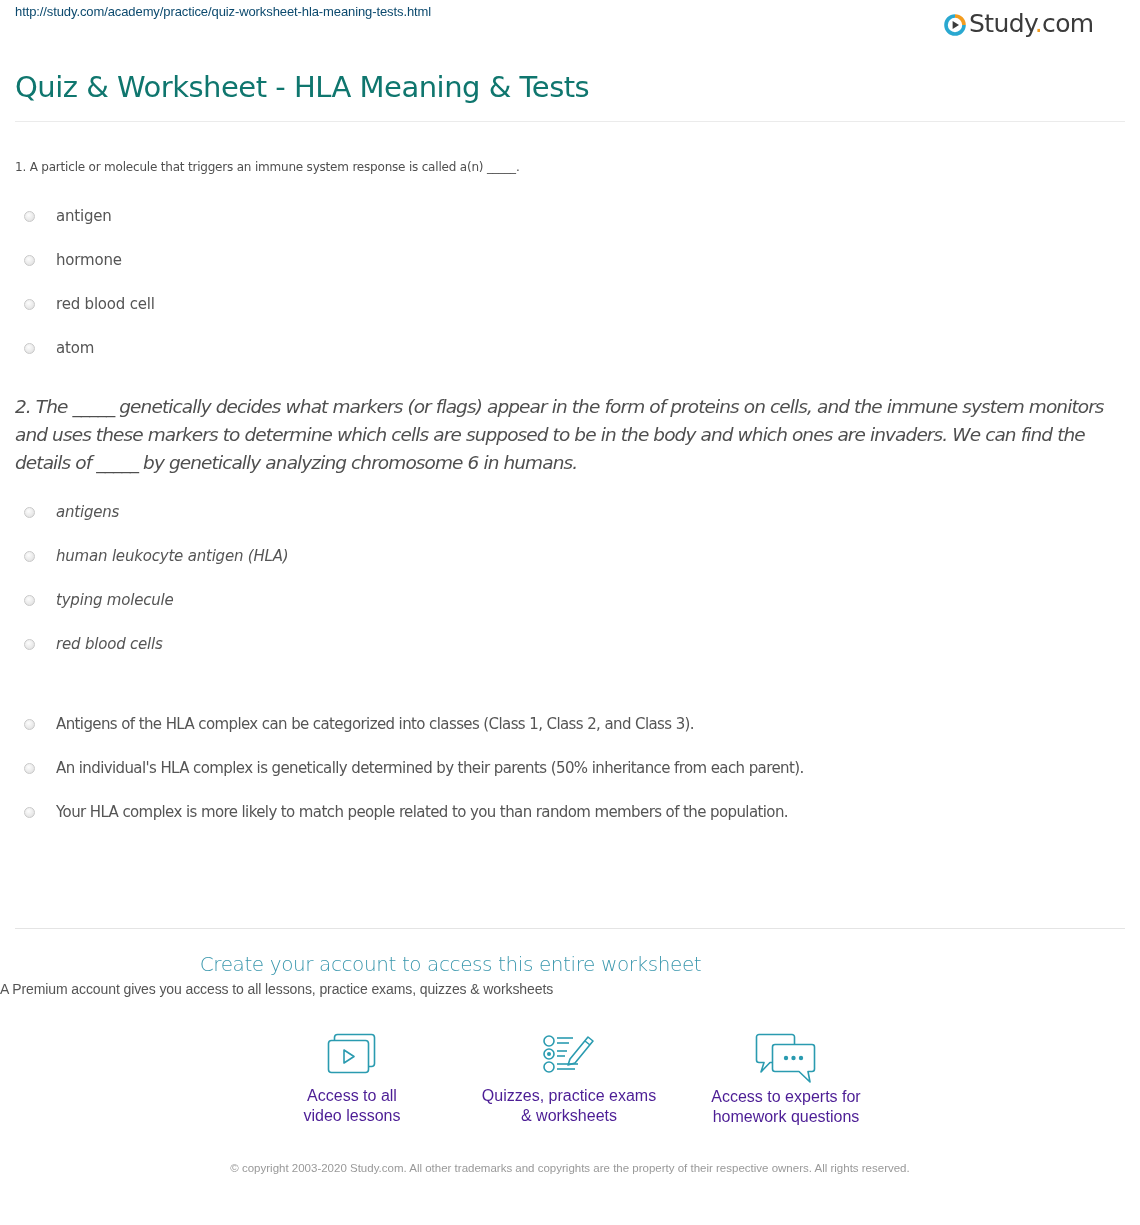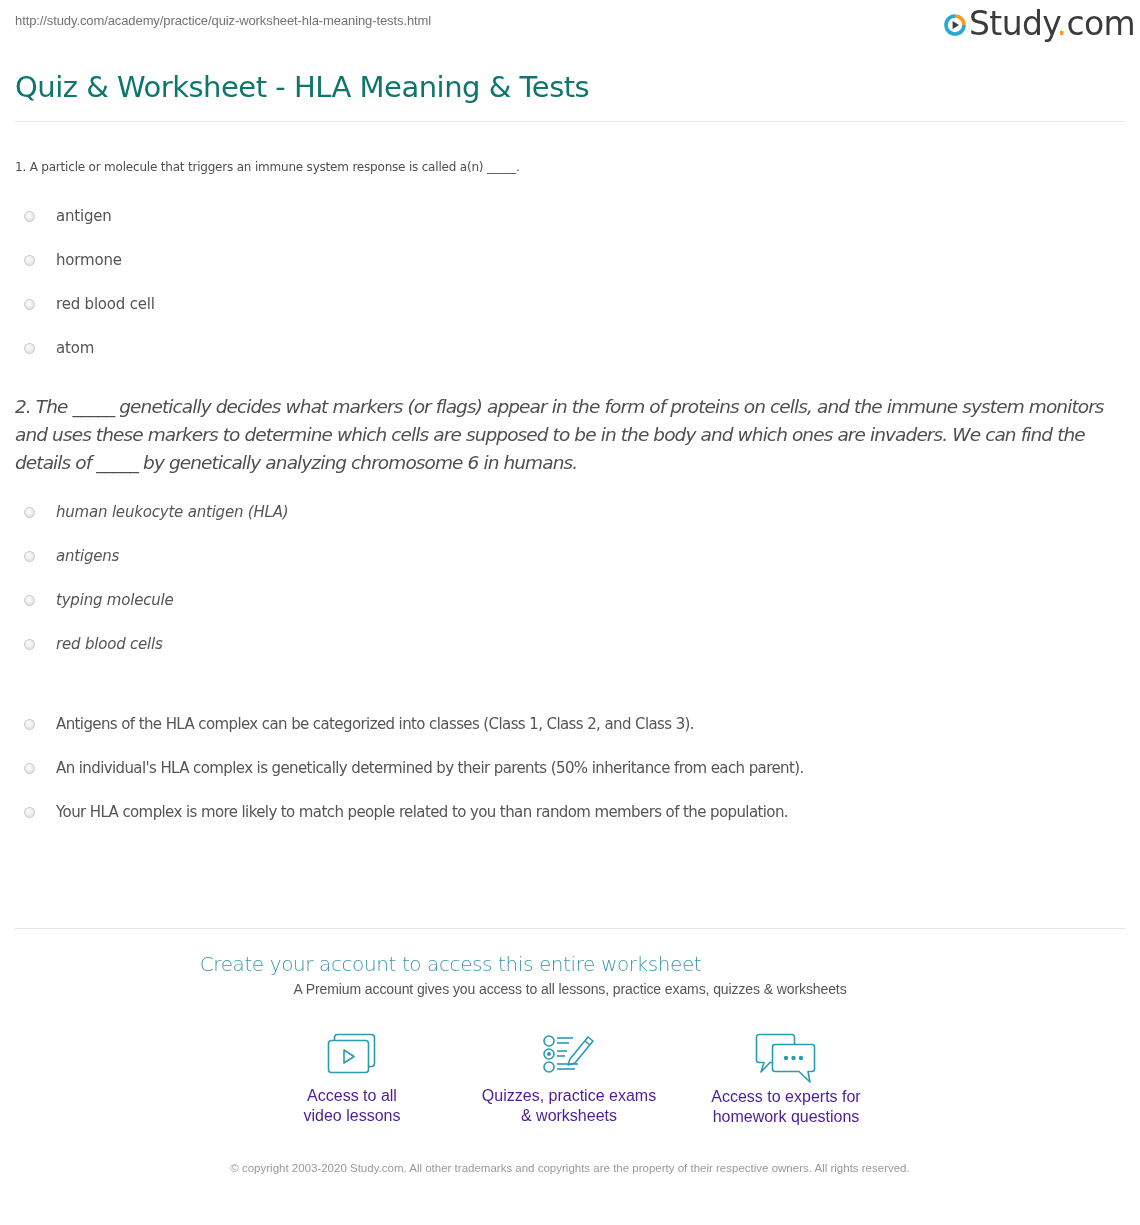--- a/index.html
+++ b/index.html
@@ -1,39 +1,39 @@
 <!DOCTYPE html>
 <html><head>
 <meta charset="utf-8">
 <style>
   * { box-sizing: border-box; margin: 0; padding: 0; }
   html, body { width: 1140px; height: 1225px; background: #ffffff; }
   body { font-family: "Liberation Sans", "DejaVu Sans", sans-serif; color: #555; position: relative; overflow: hidden; }
 
-  .url { position: absolute; left: 15px; top: 13px; font-size: 13px; color: #737373; letter-spacing: -0.1px; }
+  .url { position: absolute; left: 15px; top: 4px; font-size: 13px; color: #0c4a6e; letter-spacing: -0.1px; }
   .logo { position: absolute; left: 944px; top: 9px; height: 30px; display: flex; align-items: center; }
   .logo-mark { width: 22px; height: 22px; position: relative; margin-right: 3px; margin-top: 1px; }
-  .logo-text { font-family: "DejaVu Sans", sans-serif; font-size: 33px; color: #3b3b3b; letter-spacing: -0.6px; line-height: 30px; text-align: center; }
+  .logo-text { font-family: "DejaVu Sans", sans-serif; font-size: 25px; color: #3b3b3b; letter-spacing: -0.6px; line-height: 30px; text-align: center; }
   .logo-dot { color: #f39c1f; }
 
   .page-title { position: absolute; left: 15px; top: 70px; font-family: "DejaVu Sans", sans-serif; font-size: 29px; font-weight: normal; color: #0f766e; letter-spacing: -0.5px; }
   .title-rule { position: absolute; left: 15px; top: 121px; width: 1110px; height: 1px; background: #ebebeb; }
 
   .question { position: absolute; left: 15px; width: 1110px; }
   .q-text { font-family: "DejaVu Sans", sans-serif; font-size: 12px; color: #4f4f4f; line-height: 28px; letter-spacing: -0.2px; }
   .q-text.condensed { font-size: 18.5px; letter-spacing: -0.9px; }
   .answers { list-style: none; margin-top: 15px; }
   .answer { display: flex; align-items: center; height: 44px; }
   .radio { width: 11px; height: 11px; border-radius: 50%; border: 1px solid #c9c9c9; background: radial-gradient(circle at 40% 35%, #fdfdfd 0%, #e6e6e6 70%, #d8d8d8 100%); margin-left: 9px; margin-right: 21px; flex: 0 0 auto; }
   .a-text { font-family: "DejaVu Sans", sans-serif; font-size: 15px; color: #555; letter-spacing: -0.2px; }
   .a-text.condensed { letter-spacing: -0.6px; }
 
   .cta-rule { position: absolute; left: 15px; top: 928px; width: 1110px; height: 1px; background: #e4e4e4; }
   .cta-title { position: absolute; left: 0; width: 901px; top: 952px; text-align: center; font-family: "DejaVu Sans", sans-serif; font-size: 20px; font-weight: 300; color: #3a97ad; letter-spacing: -0.4px; }
-  .cta-sub { position: absolute; left: 0; width: 1140px; top: 981px; text-align: center; font-size: 14px; color: #555; letter-spacing: -0.1px; }
+  .cta-sub { position: absolute; left: 0; width: 1140px; top: 981px; font-size: 14px; color: #555; letter-spacing: -0.1px; }
 
   .feature { position: absolute; top: 1032px; width: 200px; text-align: center; }
   .feature svg { display: block; margin: 0 auto; }
   .feature-label { margin-top: 10px; font-size: 16px; color: #4c1d95; line-height: 20px; }
 
   .copyright { position: absolute; left: 210px; width: 720px; top: 1160px; text-align: center; font-size: 11.5px; color: #999; line-height: 17px; }
 </style>
 </head>
 <body>
 
@@ -73,25 +73,25 @@
         <span class="a-text">atom</span>
       </li>
   </ul>
 </div>
 
 <div class="question" style="top:393px;font-style:italic;">
   <div class="q-text condensed">2. The _____ genetically decides what markers (or flags) appear in the form of proteins on cells, and the immune system monitors and uses these markers to determine which cells are supposed to be in the body and which ones are invaders. We can find the details of _____ by genetically analyzing chromosome 6 in humans.</div>
   <ul class="answers" style="margin-top:13px;">
     <li class="answer">
         <span class="radio"></span>
-        <span class="a-text">human leukocyte antigen (HLA)</span>
+        <span class="a-text">antigens</span>
       </li>
     <li class="answer">
         <span class="radio"></span>
-        <span class="a-text">antigens</span>
+        <span class="a-text">human leukocyte antigen (HLA)</span>
       </li>
     <li class="answer">
         <span class="radio"></span>
         <span class="a-text">typing molecule</span>
       </li>
     <li class="answer">
         <span class="radio"></span>
         <span class="a-text">red blood cells</span>
       </li>
   </ul>

